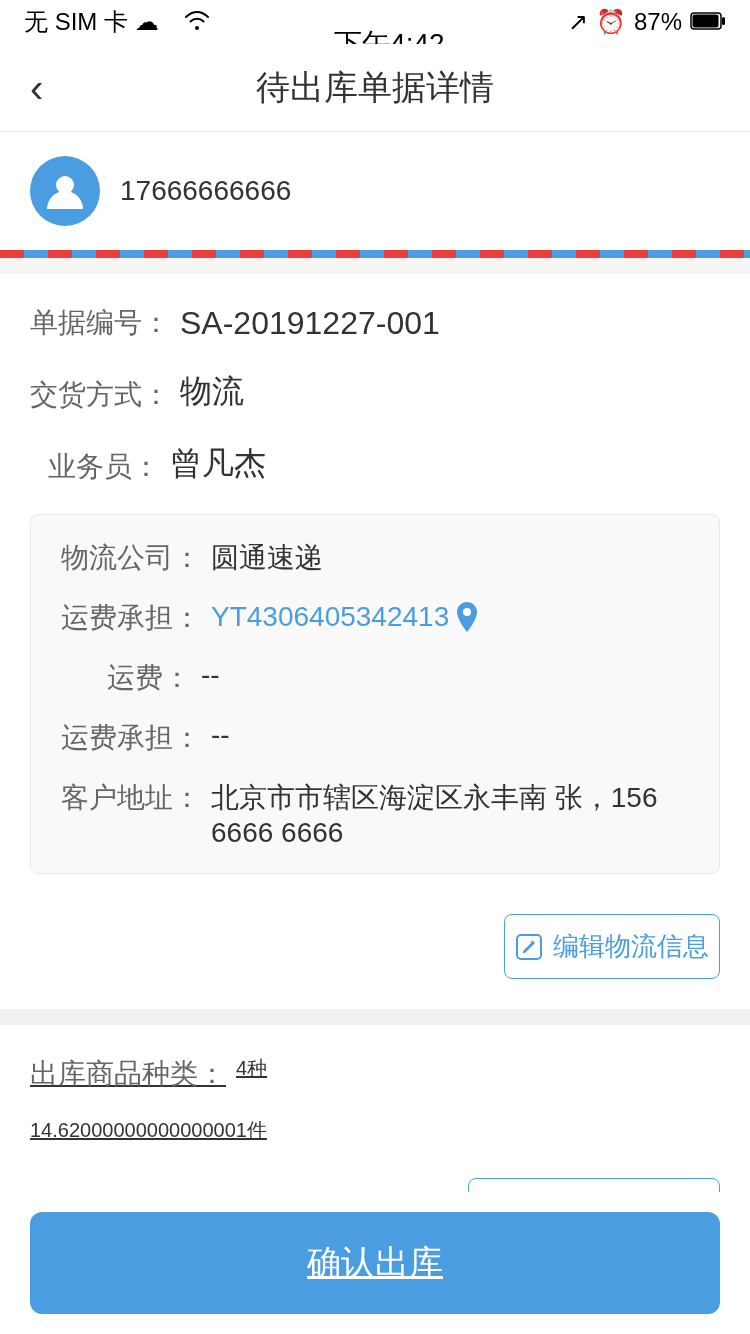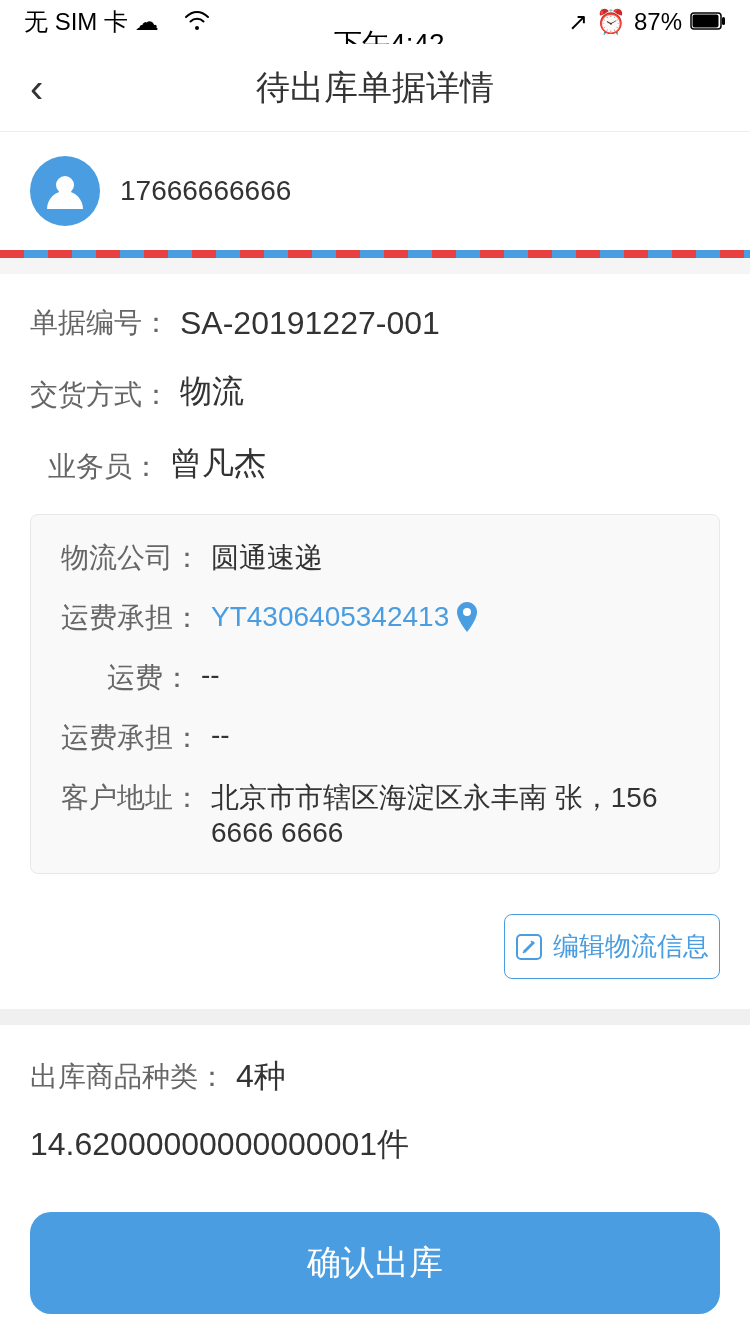--- a/index.html
+++ b/index.html
@@ -180,34 +180,34 @@
       background: #f0f0f0;
     }
 
     
     .goods-section {
       background: #fff;
       padding: 30px 30px 20px 30px;
     }
     .goods-row {
       display: flex;
-      align-items: center;
       margin-bottom: 24px;
+      text-decoration: underline;
     }
     .goods-label {
       color: #666;
       font-size: 28px;
       min-width: 160px;
       text-align: right;
       padding-right: 10px;
       flex-shrink: 0;
     }
     .goods-value {
       color: #333;
-      font-size: 32px;
+      font-size: 20px;
     }
 
     
     .view-details-row {
       display: flex;
       justify-content: flex-end;
       padding: 10px 0 30px 0;
     }
     .btn-view {
       border: 1px solid #4a9de0;
@@ -240,23 +240,24 @@
     }
     .btn-confirm {
       display: block;
       width: calc(100% - 60px);
       margin: 0 auto;
       background: #4a9de0;
       color: #fff;
       font-size: 34px;
       text-align: center;
       padding: 28px 4px;
-      border-radius: 21px;
+      border-radius: 12px;
       border: none;
       cursor: pointer;
+      text-decoration: underline;
     }
   </style>
 </head>
 <body>
 
 <div class="status-bar">
   <div class="status-left">
     <span>无 SIM 卡  ☁</span>
     <span>
       <svg width="28" height="22" viewBox="0 0 28 22" fill="none">

